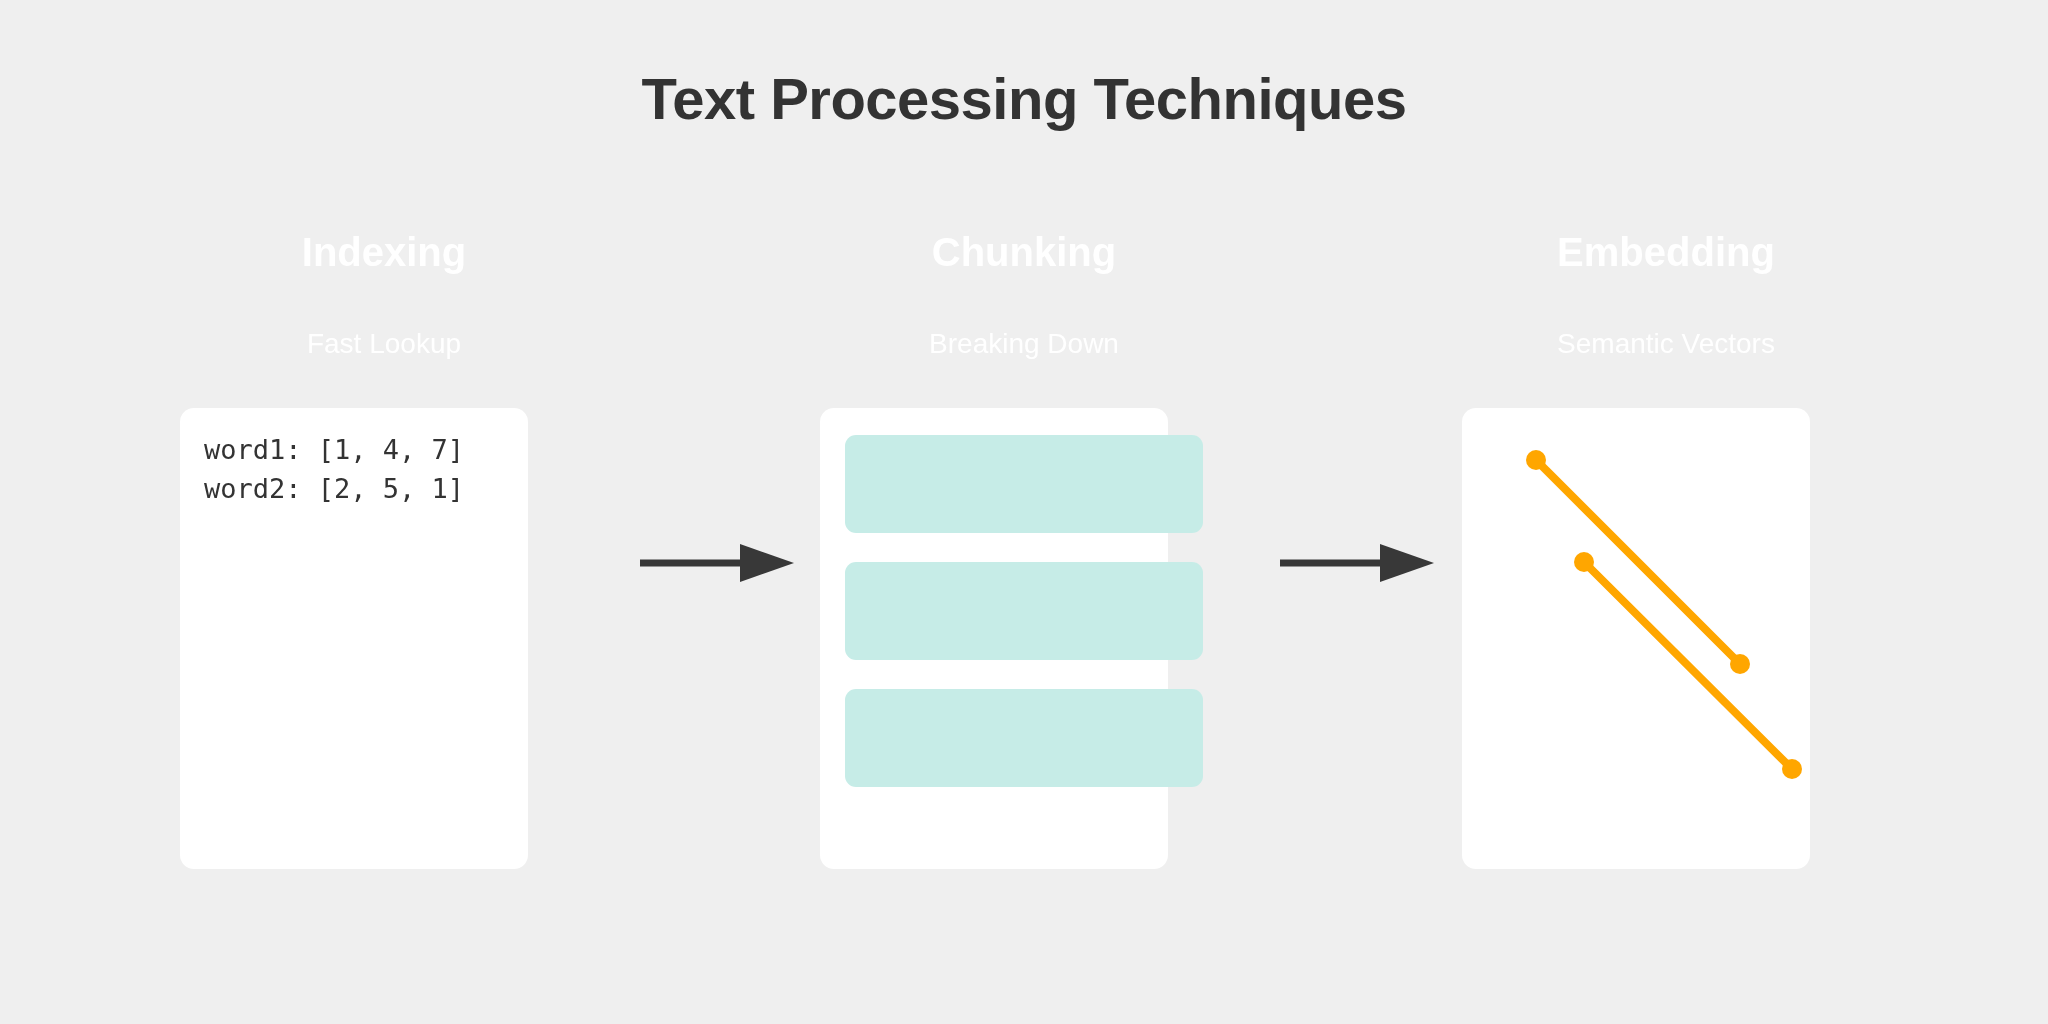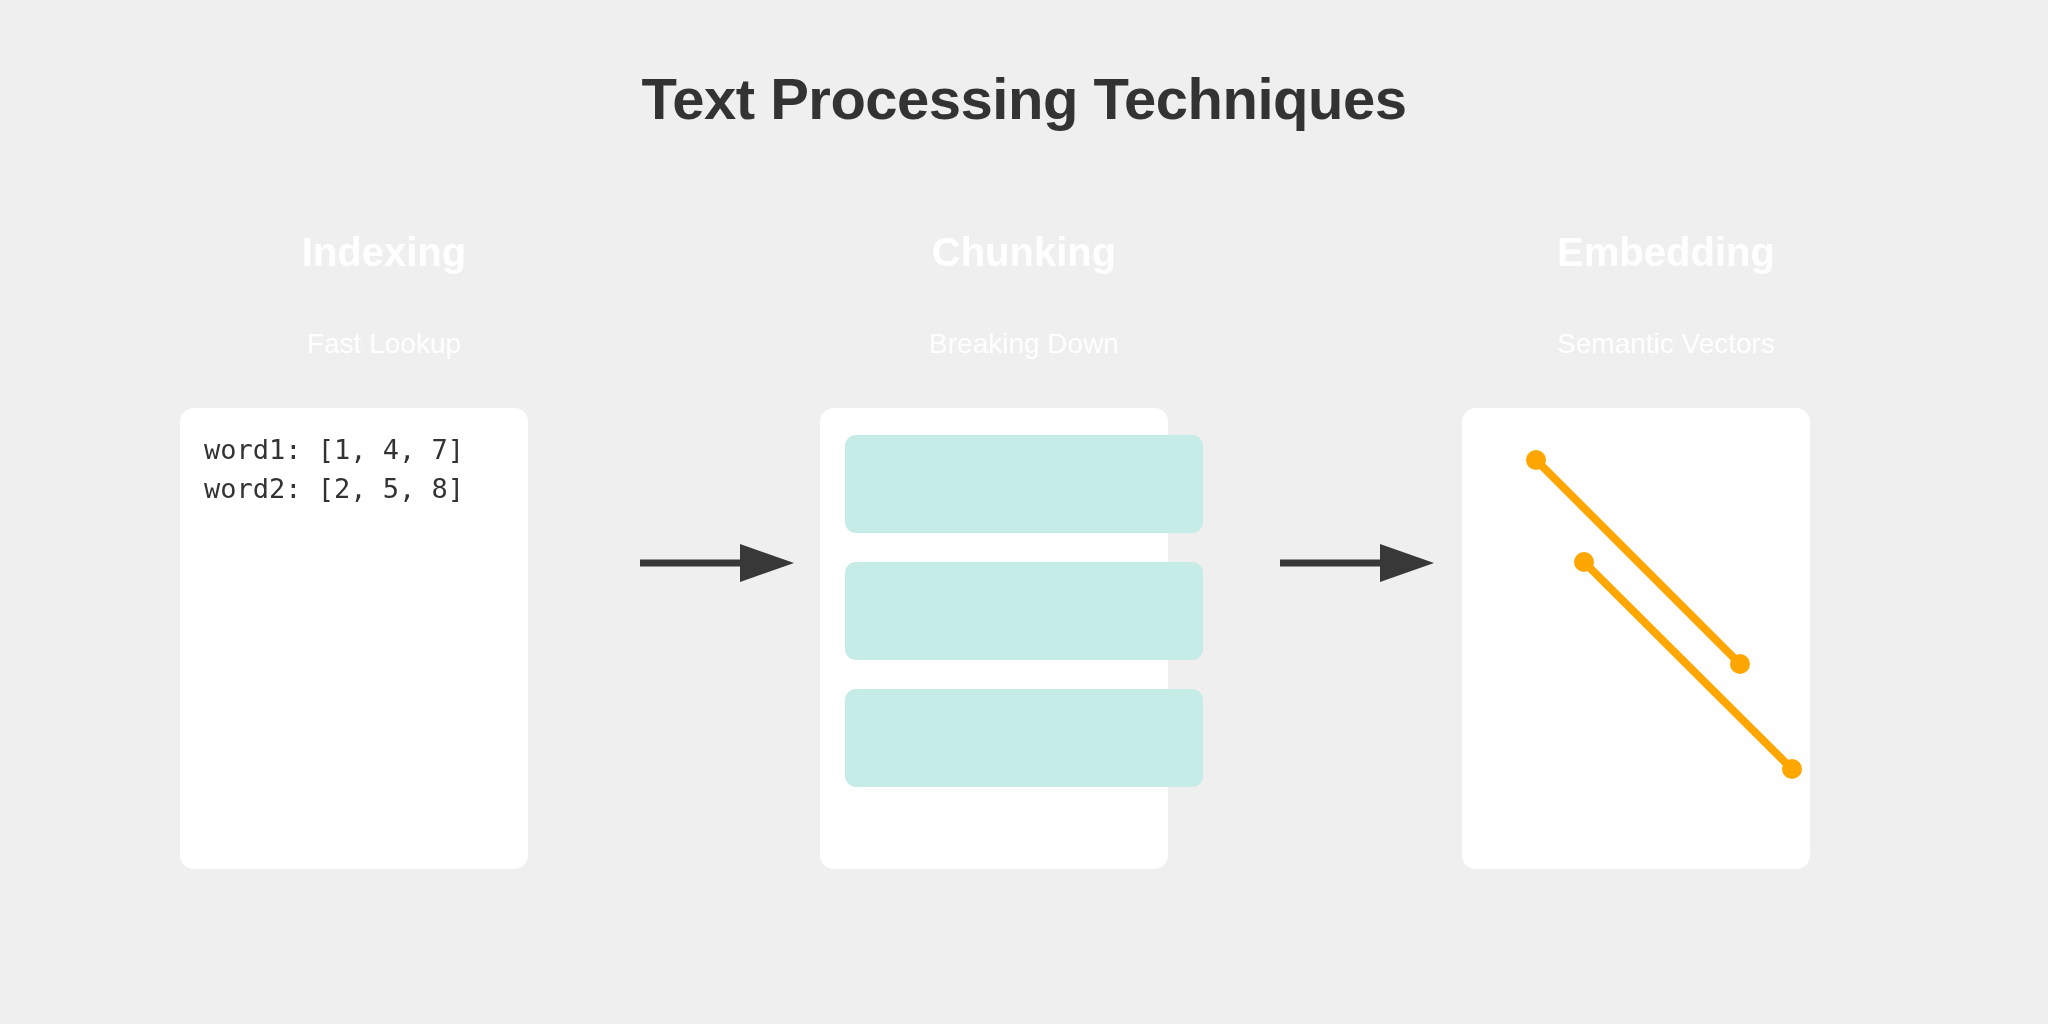--- a/index.html
+++ b/index.html
@@ -126,21 +126,21 @@
 <div class="stage">
 
   <div class="title">Text Processing Techniques</div>
 
   <div class="col-heading col-indexing">Indexing</div>
   <div class="col-sub col-indexing">Fast Lookup</div>
 
   <div class="card col-indexing">
     <div class="index-list">
       <div class="index-line">word1: [1, 4, 7]</div>
-      <div class="index-line">word2: [2, 5, 8]</div>
+      <div class="index-line">word2: [2, 5, 1]</div>
     </div>
   </div>
 
   <div class="arrow arrow-1">
     <svg width="160" height="50" viewBox="0 0 160 50">
       <line x1="4" y1="25" x2="112" y2="25" stroke="#383838" stroke-width="7"></line>
       <polygon points="104,6 158,25 104,44" fill="#383838"></polygon>
     </svg>
   </div>
 

